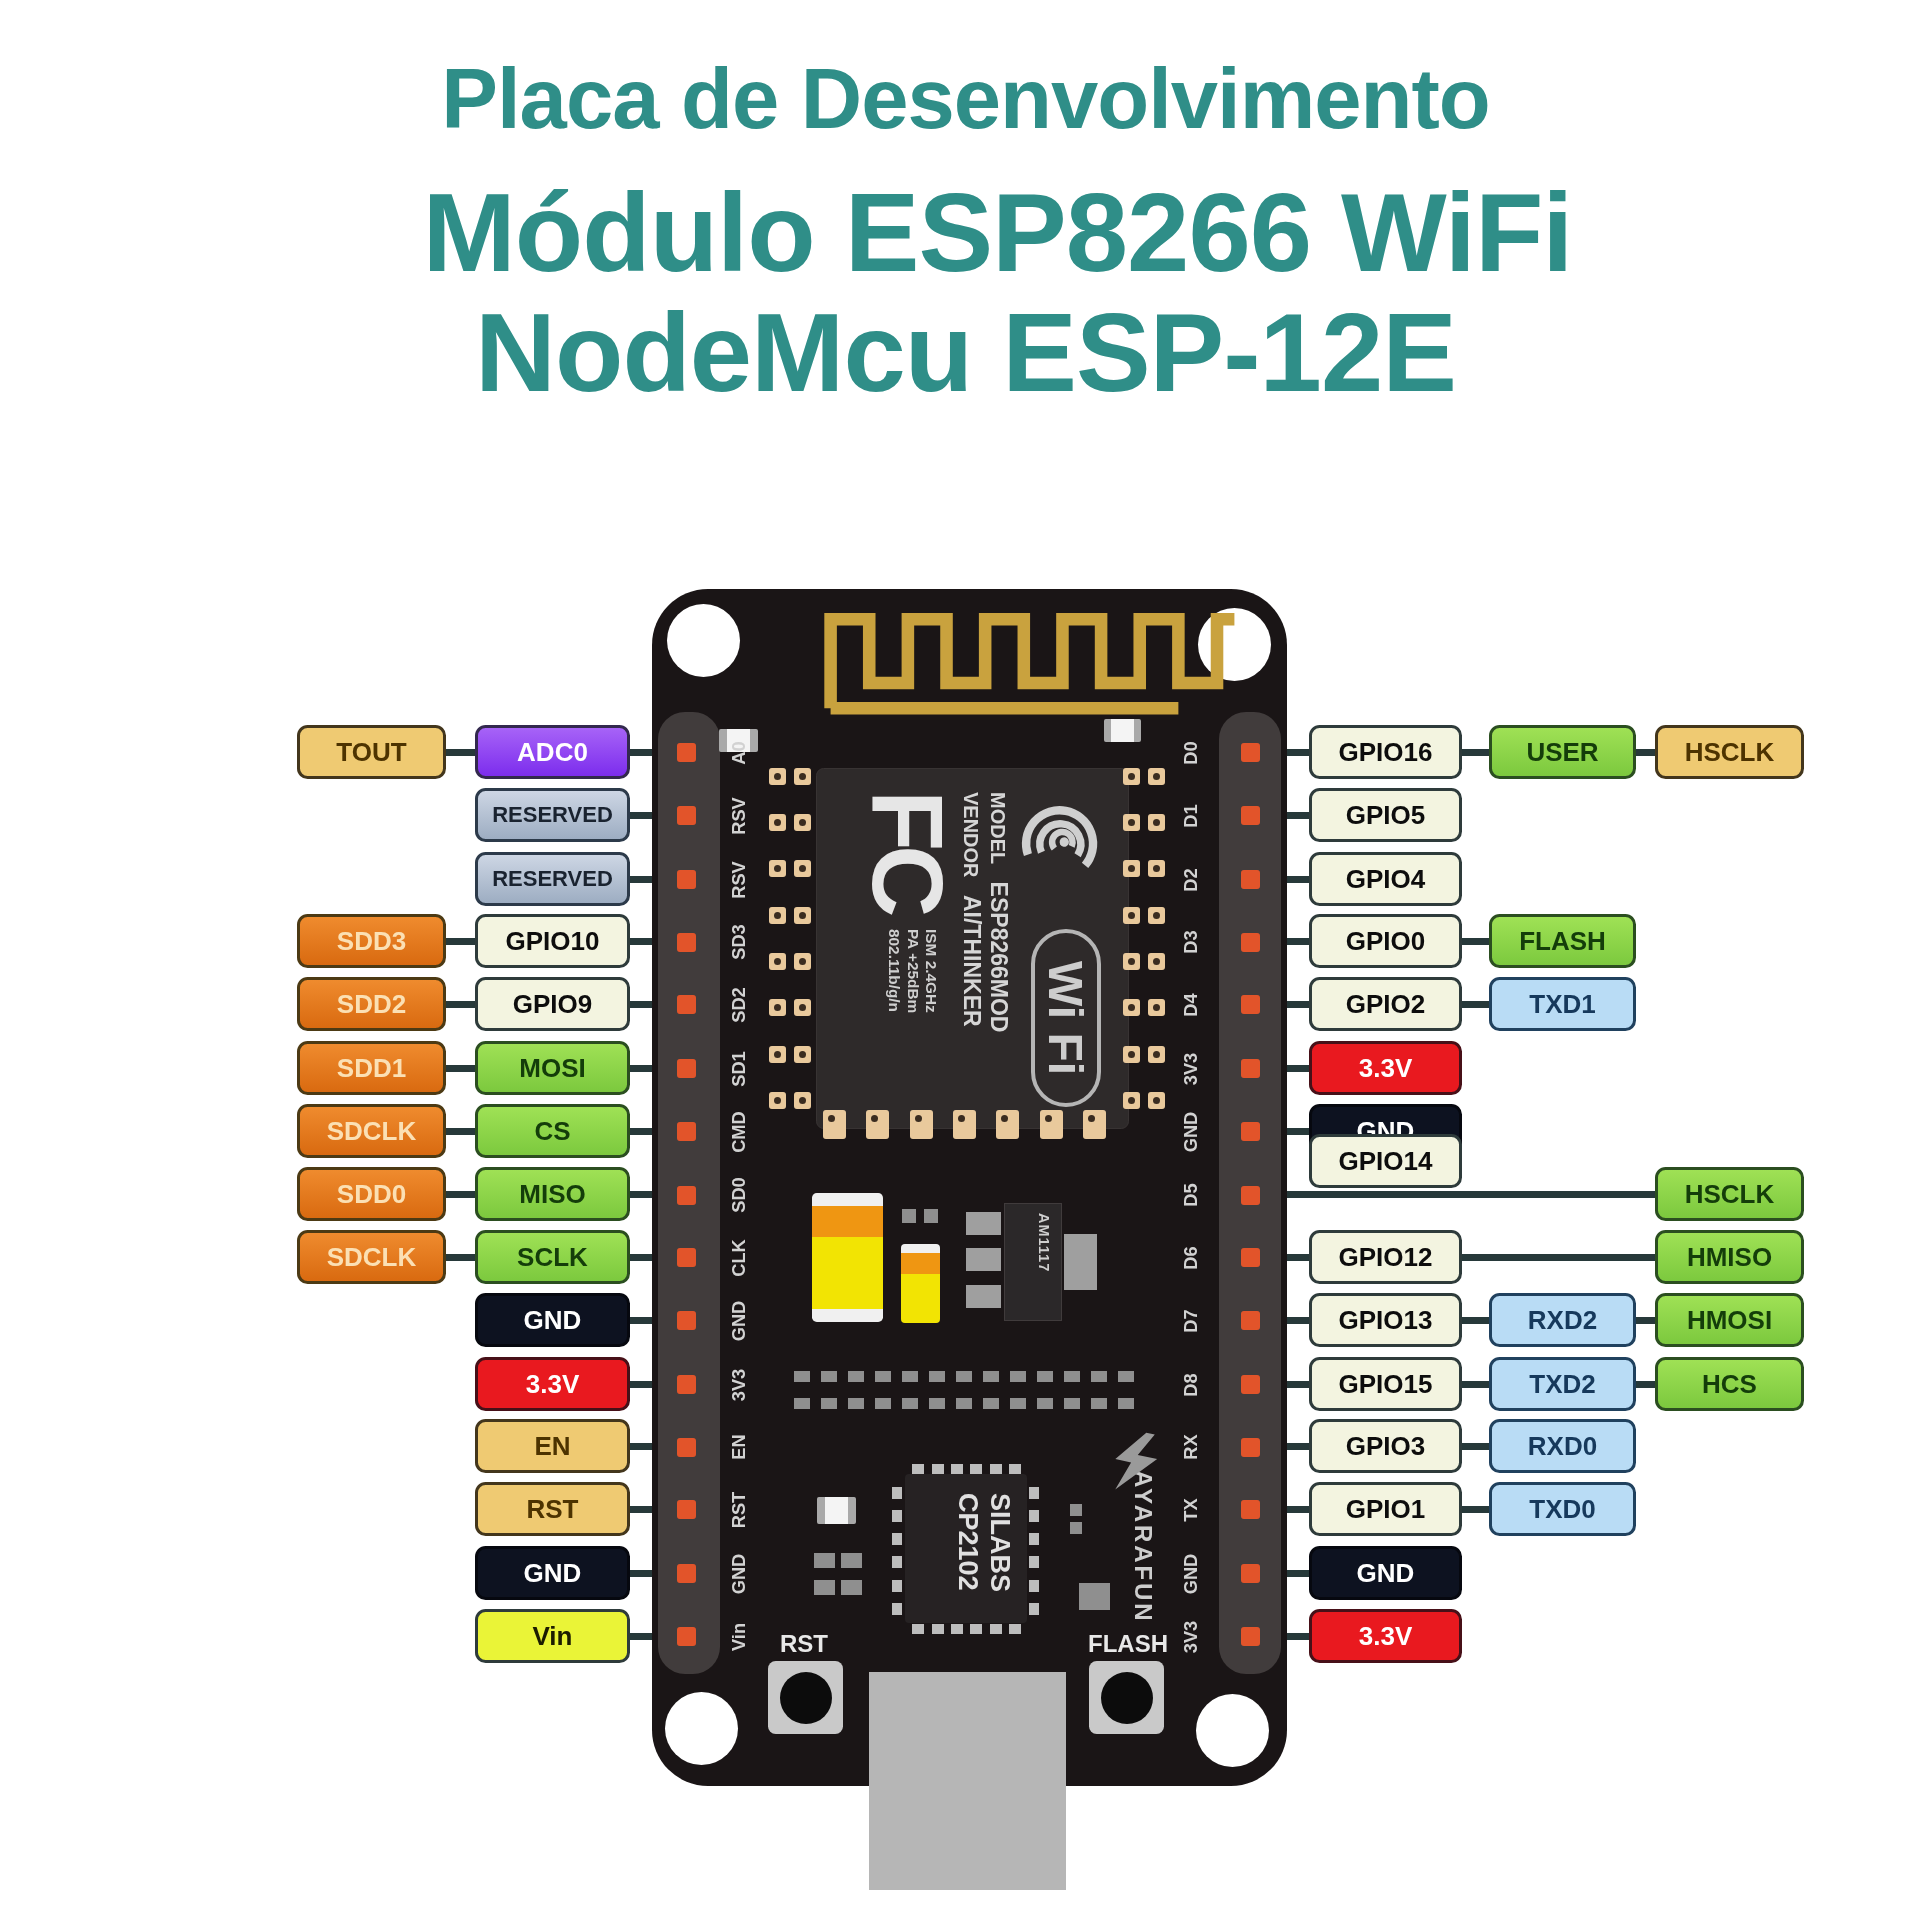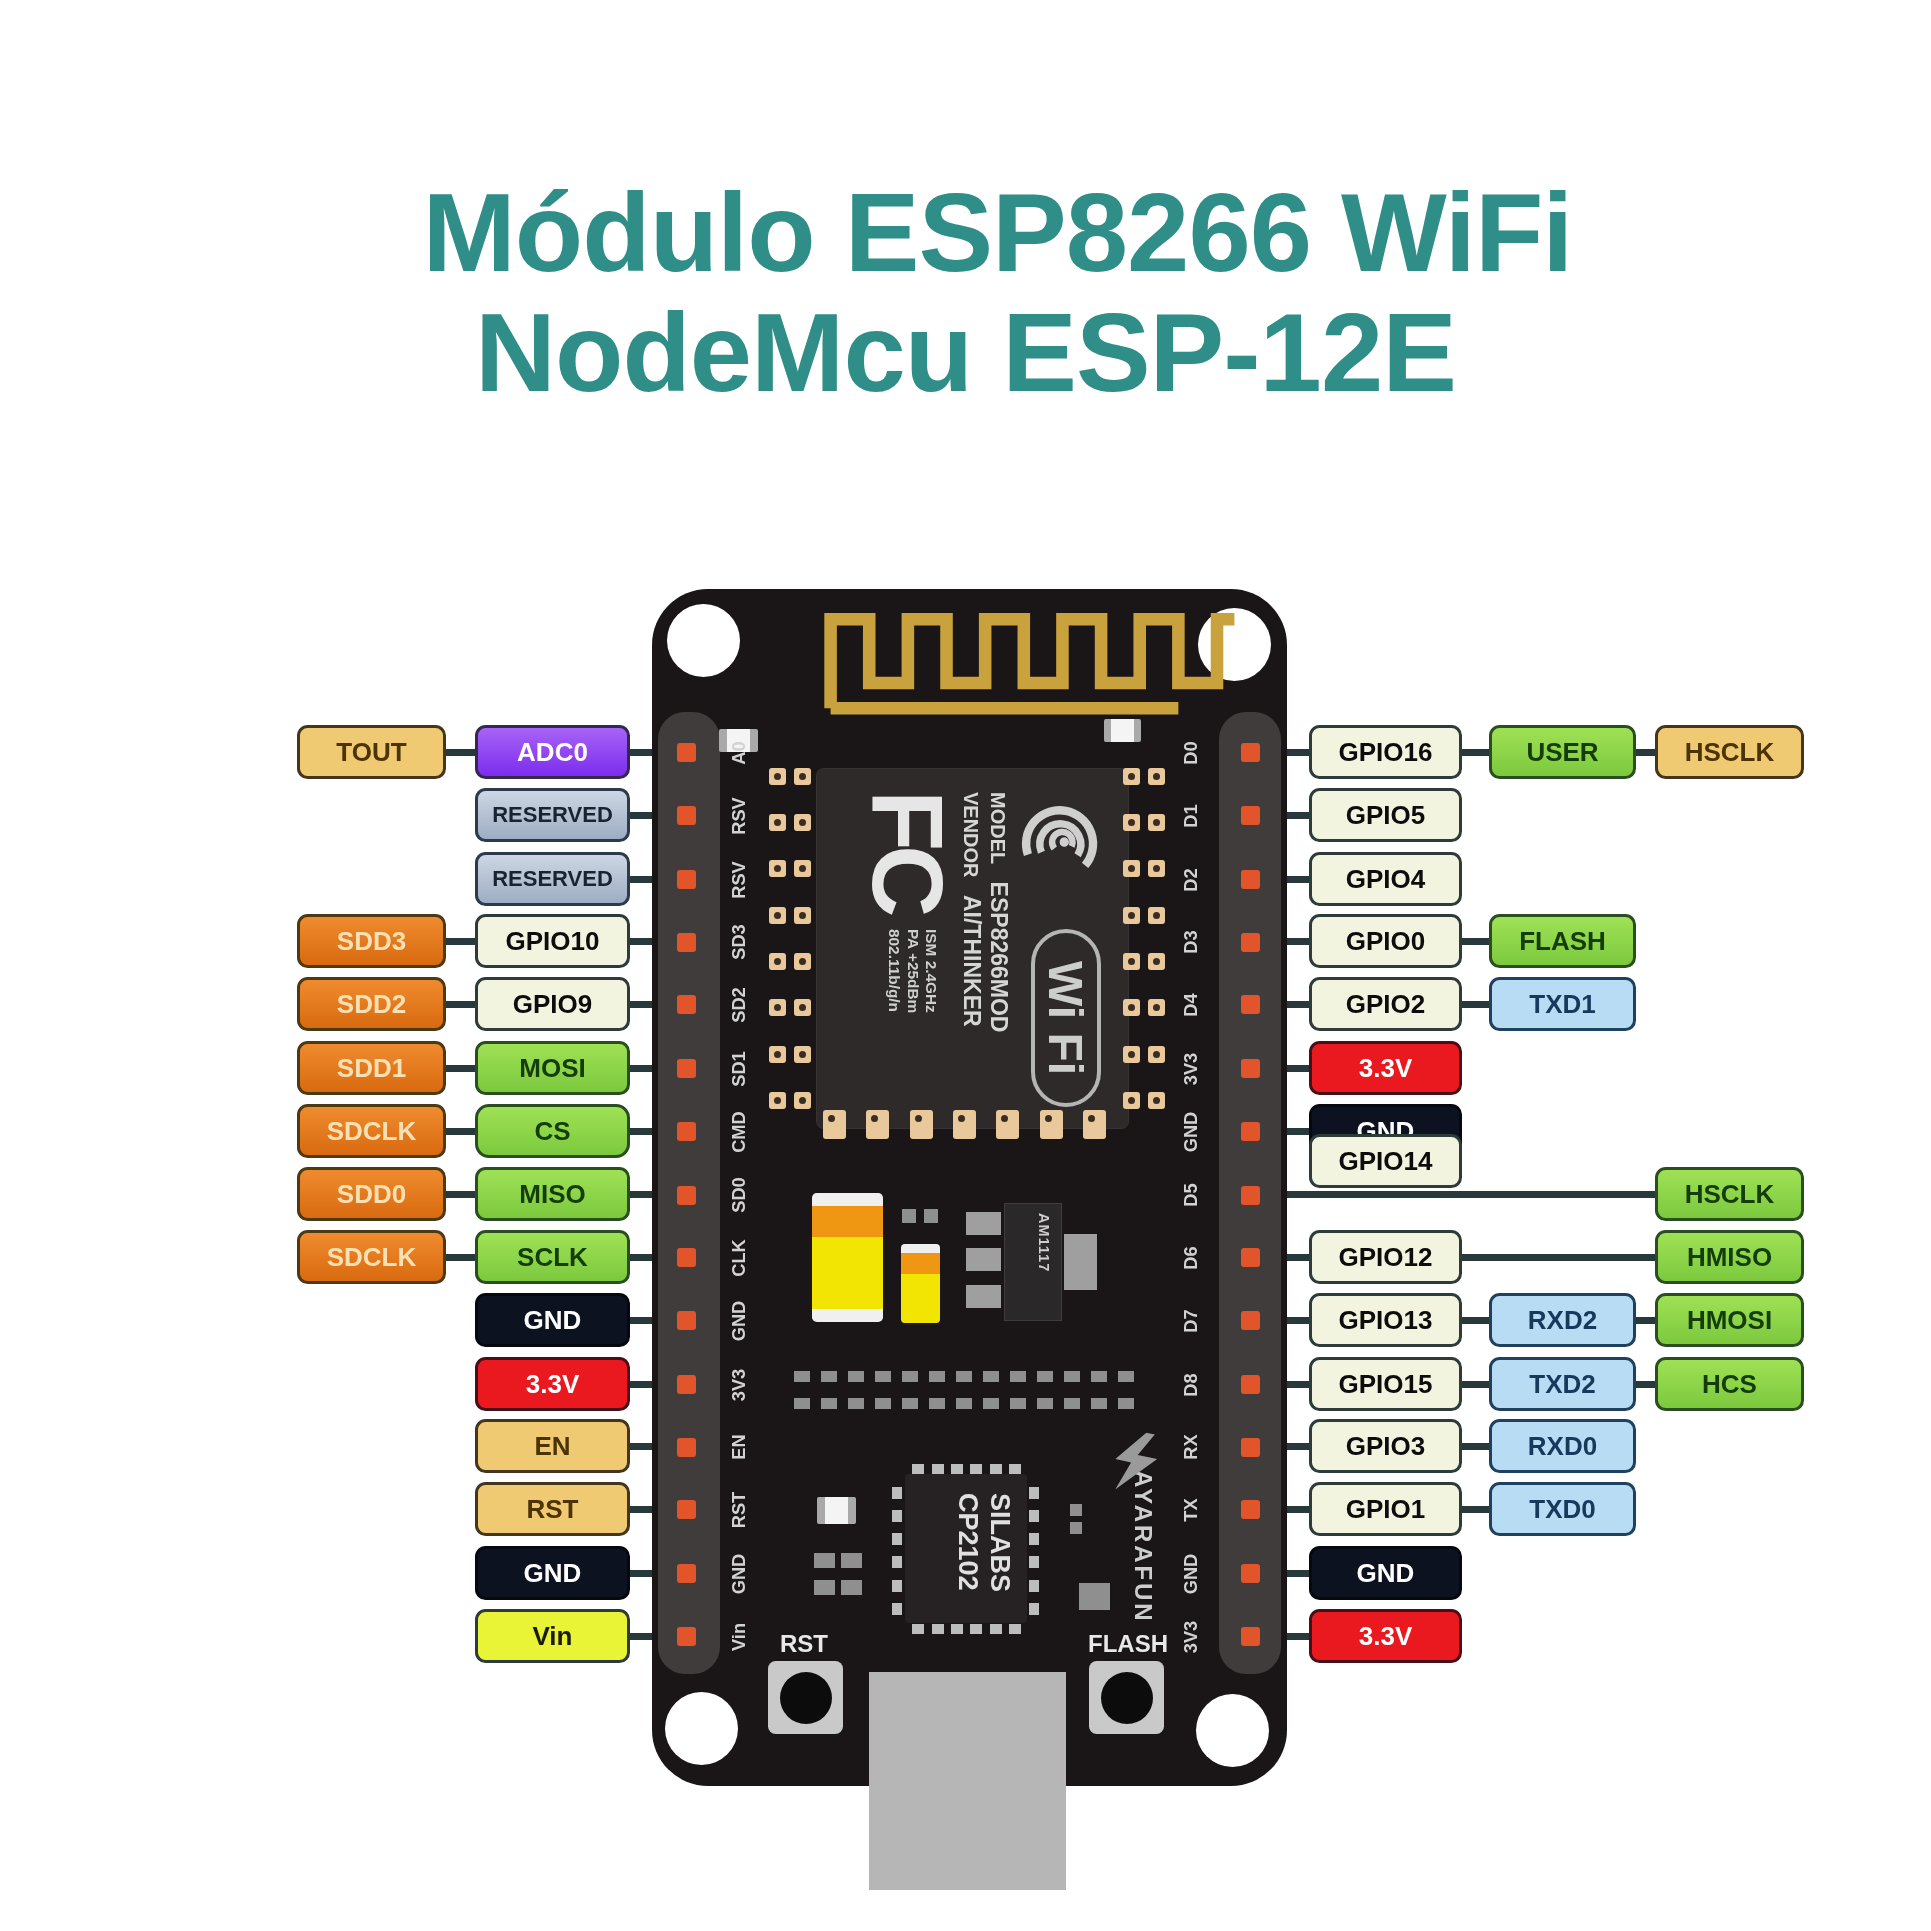--- a/index.html
+++ b/index.html
@@ -67,20 +67,21 @@
   .btn{position:absolute;width:75px;height:73px;background:#c9c9c9;border-radius:7.7px;z-index:4;}
   .btn::after{content:"";position:absolute;left:11.6px;top:10.6px;width:52px;height:52px;border-radius:50%;background:#0c0c0c;}
   .usb{position:absolute;left:869px;top:1672px;width:197px;height:218px;background:#b6b6b6;z-index:3;}
   svg{position:absolute;z-index:4;overflow:visible;}
 </style>
 </head>
 <body>
 
 <div class="page" id="page">
 
+  <div class="t1">Placa de Desenvolvimento</div>
   <div class="t2">Módulo ESP8266 WiFi</div>
   <div class="t3">NodeMcu ESP-12E</div>
 
   <div class="board"></div>
   <div class="hole" style="left:667px;top:604px;"></div>
   <div class="hole" style="left:1198px;top:608px;"></div>
   <div class="hole" style="left:665px;top:1692px;"></div>
   <div class="hole" style="left:1196px;top:1694px;"></div>
   <div class="strip" style="left:658px;"></div>
   <div class="strip" style="left:1219px;"></div>
@@ -157,21 +158,21 @@
     <div class="pbox s-orange" style="left: 297px; top: 914px; width: 143px;">SDD3</div>
     <div class="pbox s-ivory" style="left: 475px; top: 914px; width: 149px;">GPIO10</div>
     <div class="wire" style="left: 367px; top: 1001px; width: 309px;"></div>
     <div class="pbox s-orange" style="left: 297px; top: 977px; width: 143px;">SDD2</div>
     <div class="pbox s-ivory" style="left: 475px; top: 977px; width: 149px;">GPIO9</div>
     <div class="wire" style="left: 367px; top: 1065px; width: 309px;"></div>
     <div class="pbox s-orange" style="left: 297px; top: 1041px; width: 143px;">SDD1</div>
     <div class="pbox s-green" style="left: 475px; top: 1041px; width: 149px;">MOSI</div>
     <div class="wire" style="left: 367px; top: 1128px; width: 309px;"></div>
     <div class="pbox s-orange" style="left: 297px; top: 1104px; width: 143px;">SDCLK</div>
-    <div class="pbox s-green" style="left: 475px; top: 1104px; width: 149px; border-radius: 14px;">CS</div>
+    <div class="pbox s-green" style="left: 475px; top: 1104px; width: 149px;">CS</div>
     <div class="wire" style="left: 367px; top: 1191px; width: 309px;"></div>
     <div class="pbox s-orange" style="left: 297px; top: 1167px; width: 143px;">SDD0</div>
     <div class="pbox s-green" style="left: 475px; top: 1167px; width: 149px;">MISO</div>
     <div class="wire" style="left: 367px; top: 1254px; width: 309px;"></div>
     <div class="pbox s-orange" style="left: 297px; top: 1230px; width: 143px;">SDCLK</div>
     <div class="pbox s-green" style="left: 475px; top: 1230px; width: 149px;">SCLK</div>
     <div class="wire" style="left: 541px; top: 1317px; width: 135px;"></div>
     <div class="pbox s-black" style="left: 475px; top: 1293px; width: 149px;">GND</div>
     <div class="wire" style="left: 541px; top: 1381px; width: 135px;"></div>
     <div class="pbox s-red" style="left: 475px; top: 1357px; width: 149px;">3.3V</div>

